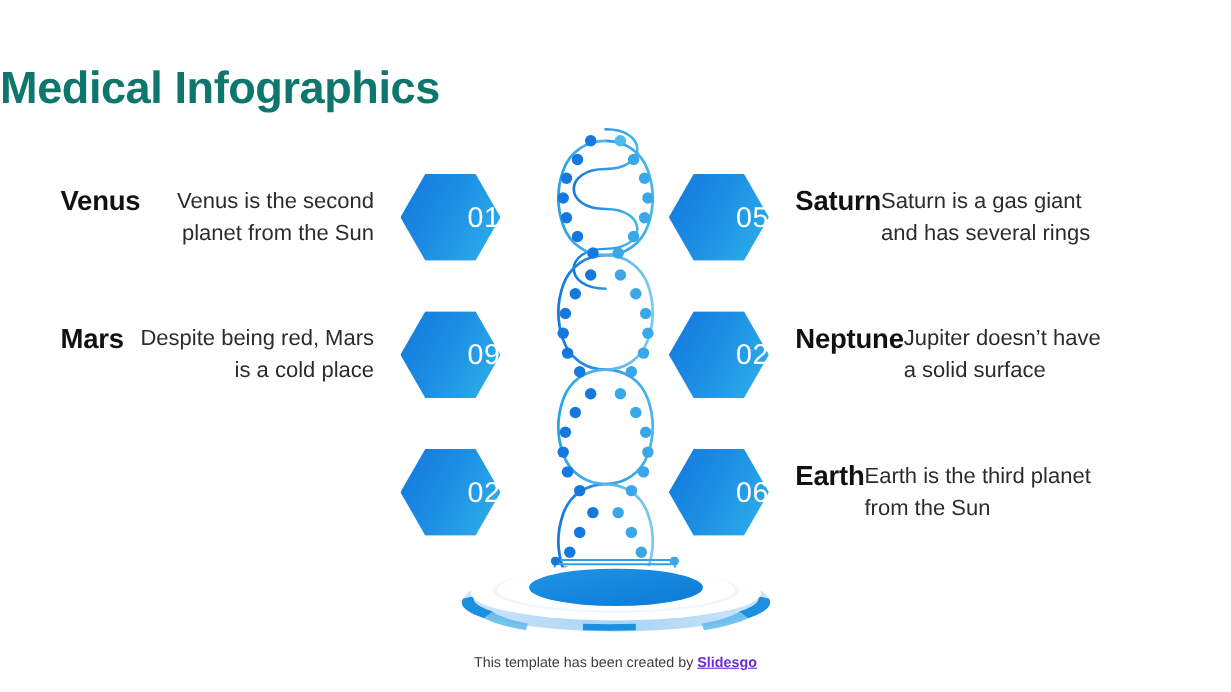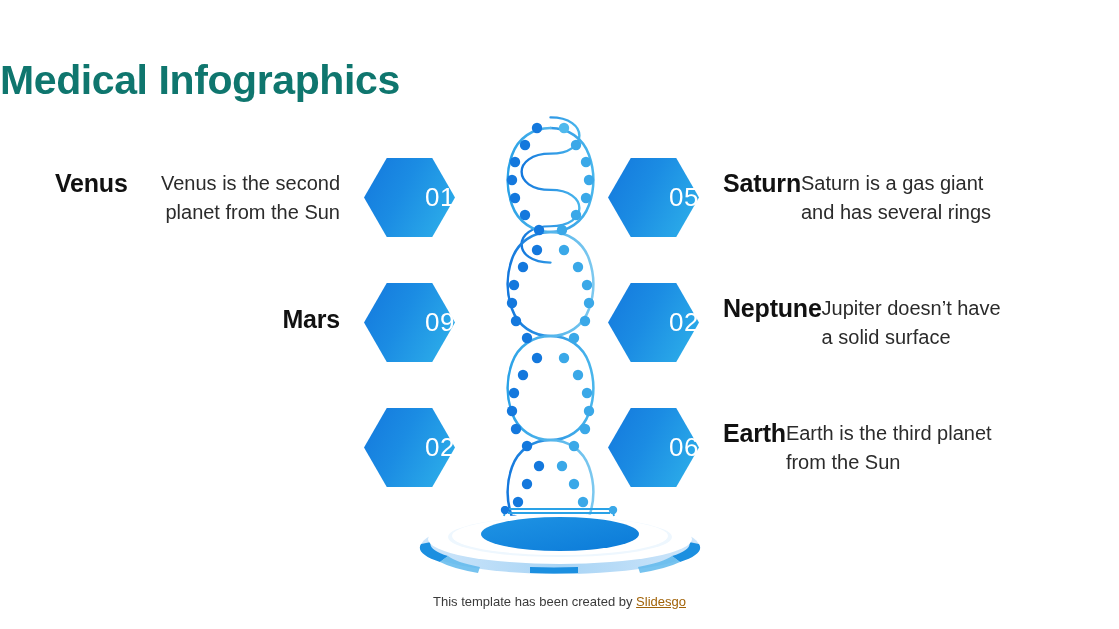--- a/index.html
+++ b/index.html
@@ -133,22 +133,22 @@
     position: absolute;
     left: 0;
     top: 594px;
     width: 1119px;
     text-align: center;
     font-size: 13px;
     color: #3b3b3b;
     font-weight: 400;
   }
   .footer .brand {
-    font-weight: 400;
-    color: #a16207;
+    font-weight: 700;
+    color: #6d28d9;
     text-decoration: underline;
   }
 </style>
 </head>
 <body>
 
 <div class="slide">
 
   <div class="title">Medical Infographics</div>
 
@@ -345,20 +345,21 @@
           <span class="hex-shape"></span>
           <span class="hex-num">01</span>
         </div>
       </div>
     </div>
 
     <div class="entry">
       <div class="entry-inner">
         <div class="entry-text">
           <div class="entry-heading">Mars</div>
+          <div class="entry-desc">Despite being red, Mars is a cold place</div>
         </div>
         <div class="hex">
           <span class="hex-shape"></span>
           <span class="hex-num">09</span>
         </div>
       </div>
     </div>
 
     <div class="entry">
       <div class="entry-inner">

